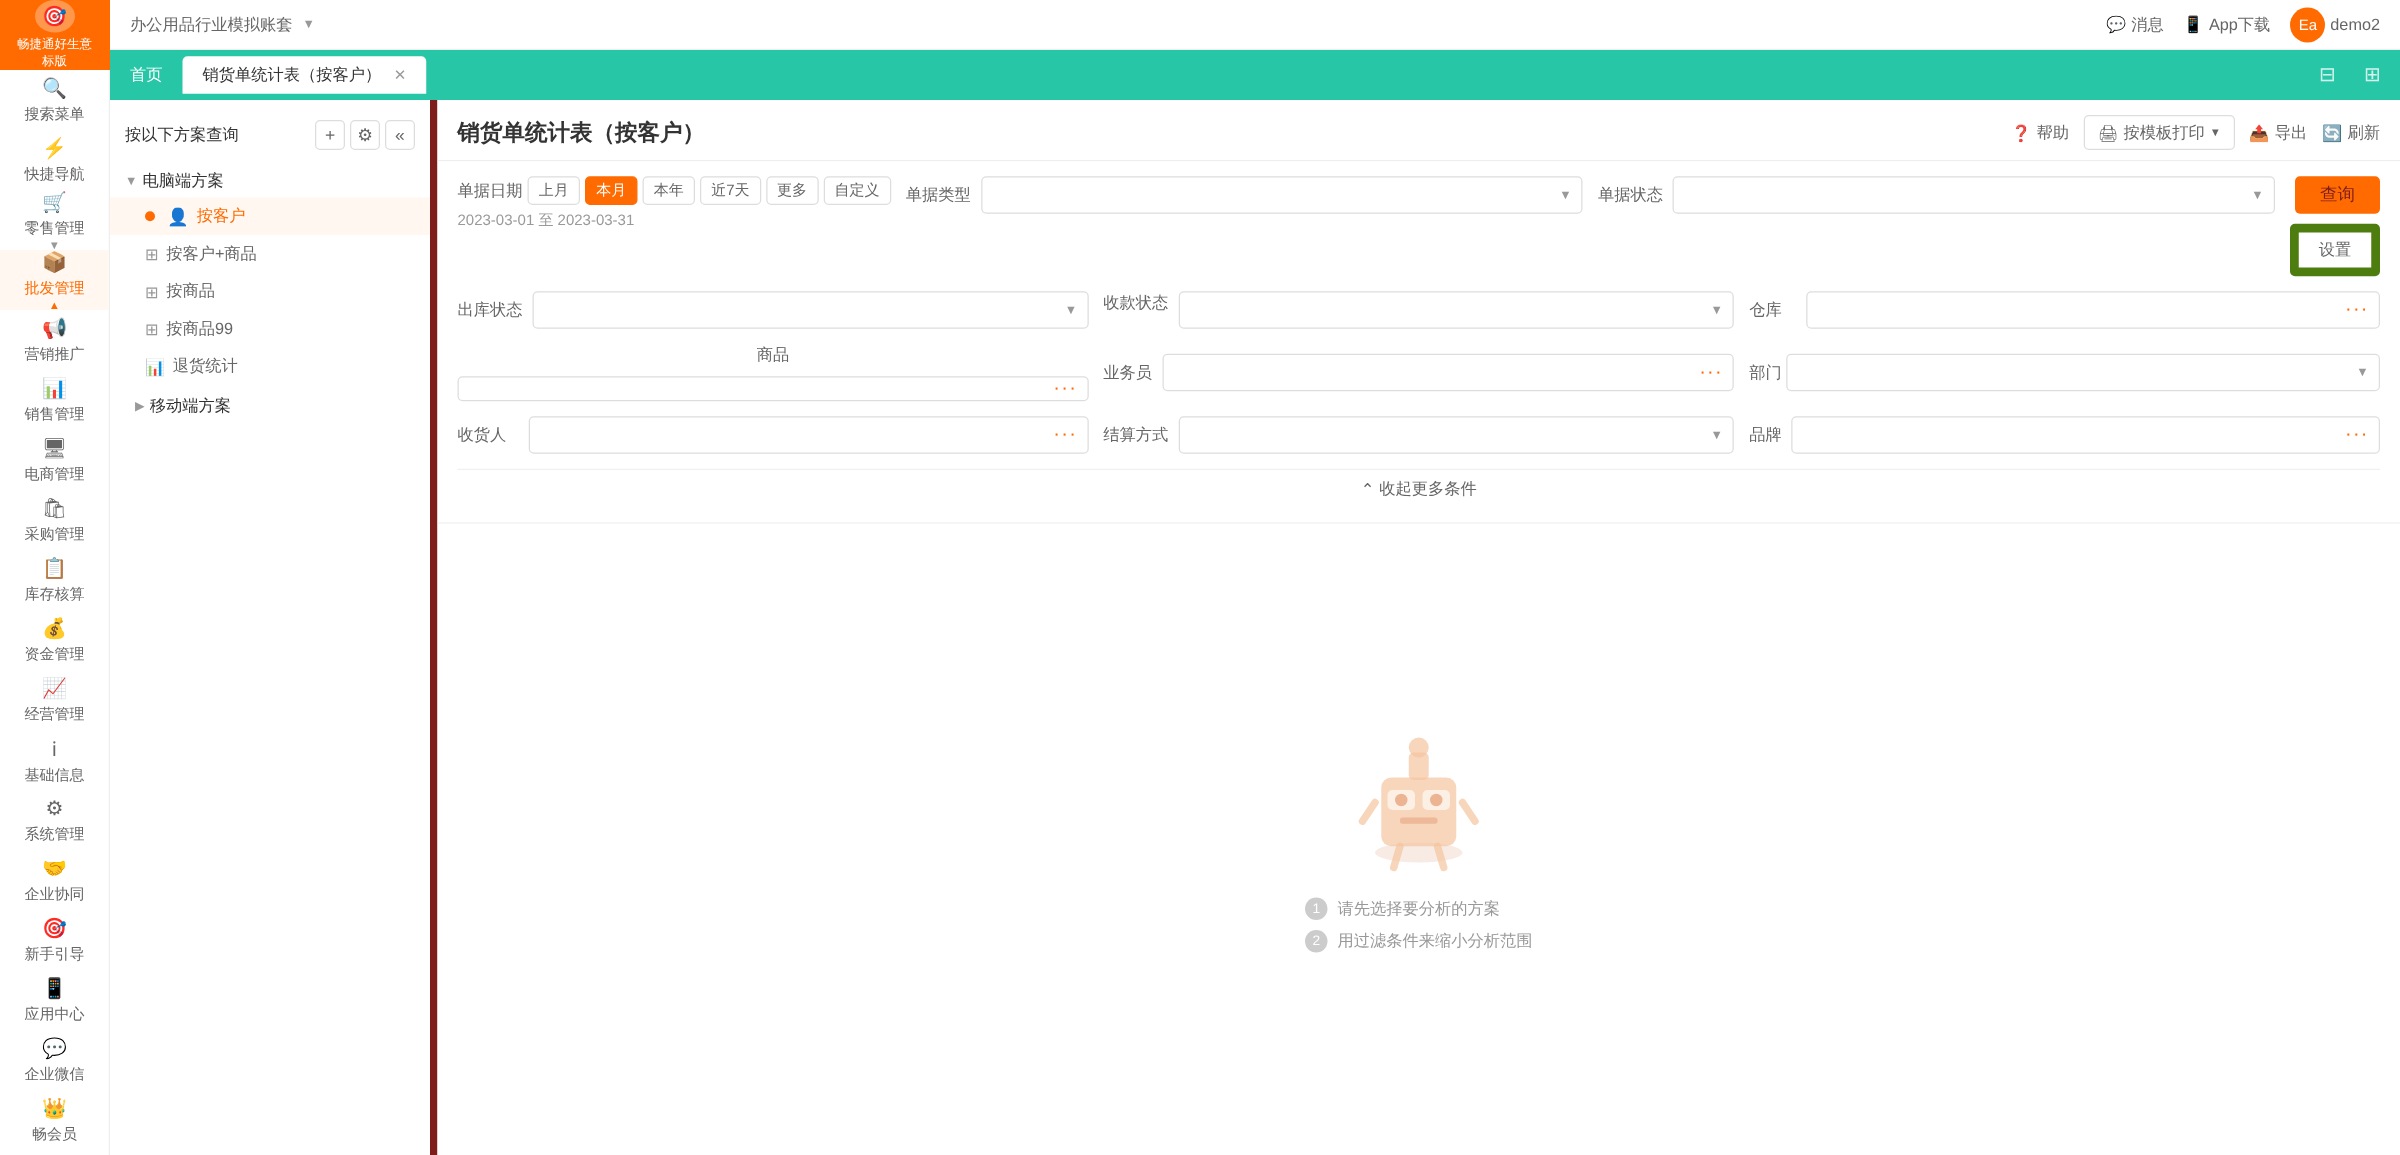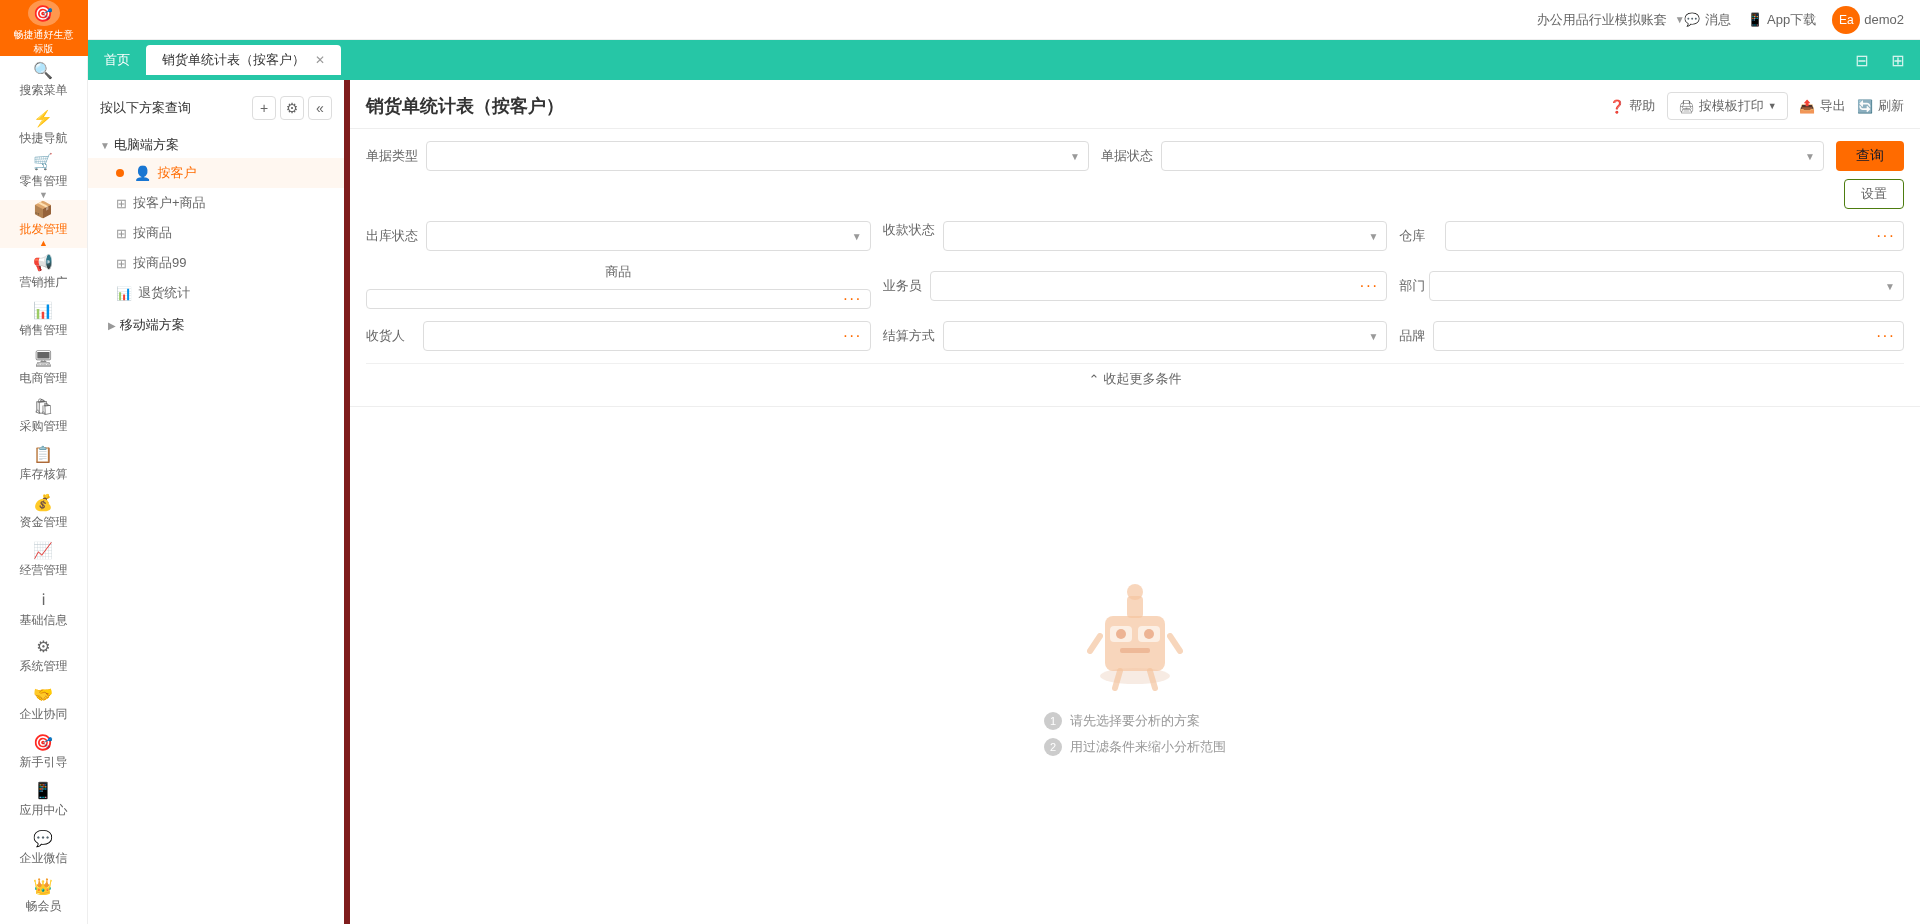--- a/index.html
+++ b/index.html
@@ -12,21 +12,21 @@
     .logo-text { font-size: 10px; color: #fff; }
     .sidebar-nav { display: flex; flex-direction: column; width: 100%; }
     .sidebar-item { display: flex; flex-direction: column; align-items: center; justify-content: center; padding: 8px 4px; cursor: pointer; color: #666; font-size: 12px; border-bottom: none; width: 100%; height: 48px; }
     .sidebar-item.active { background: #fff7f0; color: #ff6b00; }
     .sidebar-item .item-icon { font-size: 16px; margin-bottom: 2px; }
 
     
     .main { flex: 1; display: flex; flex-direction: column; height: 924px; overflow: hidden; }
 
     
-    .topbar { height: 40px; background: #fff; display: flex; align-items: center; justify-content: flex-end; padding: 0 16px; border-bottom: 1px solid #eee; flex-shrink: 0; }
+    .topbar { height: 40px; background: #fff; display: flex; align-items: center; justify-content: space-between; padding: 0 16px; border-bottom: 1px solid #eee; flex-shrink: 0; }
     .topbar-left { display: flex; align-items: center; gap: 8px; color: #666; font-size: 13px; }
     .topbar-right { display: flex; align-items: center; gap: 16px; color: #666; font-size: 13px; }
     .topbar-right-item { display: flex; align-items: center; gap: 4px; cursor: pointer; }
     .avatar { width: 28px; height: 28px; border-radius: 50%; background: #ff6b00; display: flex; align-items: center; justify-content: center; color: #fff; font-size: 12px; }
 
     
     .tabbar { height: 40px; background: #26c6a6; display: flex; align-items: center; padding: 0 0; flex-shrink: 0; }
     .tab { padding: 0 16px; height: 30px; display: flex; align-items: center; cursor: pointer; font-size: 13px; color: rgba(255,255,255,0.8); gap: 6px; }
     .tab.active { background: #fff; color: #333; border-radius: 4px 4px 0 0; }
     .tab-home { color: #fff; }
@@ -62,22 +62,22 @@
     .header-action-btn { display: flex; align-items: center; gap: 4px; padding: 4px 10px; border: 1px solid #ddd; border-radius: 4px; background: #fff; cursor: pointer; font-size: 13px; color: #666; }
 
     
     .filter-area { background: #fff; padding: 12px 16px; border-bottom: 1px solid #eee; flex-shrink: 0; }
     .date-btn { padding: 2px 8px; border-radius: 4px; border: 1px solid #ddd; background: #fff; font-size: 12px; color: #666; cursor: pointer; }
     .date-btn.active { background: #ff6b00; color: #fff; border-color: #ff6b00; }
 
     .collapse-btn { display: flex; align-items: center; justify-content: center; gap: 4px; padding: 6px 16px; color: #666; font-size: 13px; cursor: pointer; background: #fff; width: 100%; border-top: 1px solid #f0f0f0; }
 
     
-    .query-btn { background: #ff6b00; color: #0f172a; border: none; border-radius: 4px; padding: 6px 20px; font-size: 14px; cursor: pointer; font-weight: 500; }
-    .settings-btn { background: #fff; color: #666; border: 1px solid #4d7c0f; border-radius: 4px; padding: 5px 16px; font-size: 13px; cursor: pointer; margin-top: 4px; }
+    .query-btn { background: #ff6b00; color: #7f1d1d; border: none; border-radius: 4px; padding: 6px 20px; font-size: 14px; cursor: pointer; font-weight: 500; }
+    .settings-btn { background: #fff; color: #666; border: 7px solid #4d7c0f; border-radius: 4px; padding: 5px 16px; font-size: 13px; cursor: pointer; margin-top: 4px; }
     .btn-group { display: flex; flex-direction: column; align-items: flex-end; gap: 4px; }
 
     
     .empty-state { flex: 1; display: flex; flex-direction: column; align-items: center; justify-content: center; gap: 16px; padding: 40px; background: #fff; margin: 0; }
     .empty-tips { display: flex; flex-direction: column; gap: 8px; }
     .empty-tip { display: flex; align-items: center; gap: 8px; color: #999; font-size: 13px; }
     .tip-num { width: 18px; height: 18px; border-radius: 50%; background: #ccc; color: #fff; font-size: 11px; display: flex; align-items: center; justify-content: center; flex-shrink: 0; }
 
     .select-box { height: 30px; border: 1px solid #ddd; border-radius: 4px; padding: 0 8px; background: #fff; display: flex; align-items: center; justify-content: space-between; cursor: pointer; width: 100%; }
     .select-box-text { color: #ccc; font-size: 13px; }
@@ -279,20 +279,32 @@
           <div class="header-action">
             <span>🔄</span>
             <span>刷新</span>
           </div>
         </div>
       </div>
 
       <div class="filter-area">
 
         <div style="display:flex;align-items:flex-start;gap:12px;">
+          <div style="flex:0 0 auto;">
+            <div style="display:flex;align-items:center;gap:4px;margin-bottom:4px;">
+              <span style="color:#666;font-size:13px;white-space:nowrap;">单据日期</span>
+              <div class="date-btn">上月</div>
+              <div class="date-btn active">本月</div>
+              <div class="date-btn">本年</div>
+              <div class="date-btn">近7天</div>
+              <div class="date-btn">更多</div>
+              <div class="date-btn">自定义</div>
+            </div>
+            <div style="font-size:12px;color:#999;">2023-03-01 至 2023-03-31</div>
+          </div>
 
           <div style="flex:1;display:grid;grid-template-columns:1fr 1fr;gap:12px;">
             <div style="display:flex;align-items:center;gap:8px;">
               <span style="color:#666;font-size:13px;white-space:nowrap;">单据类型</span>
               <div class="select-box" style="flex:1;">
                 <span class="select-box-text"></span>
                 <span class="select-box-arrow">▼</span>
               </div>
             </div>
             <div style="display:flex;align-items:center;gap:8px;">

